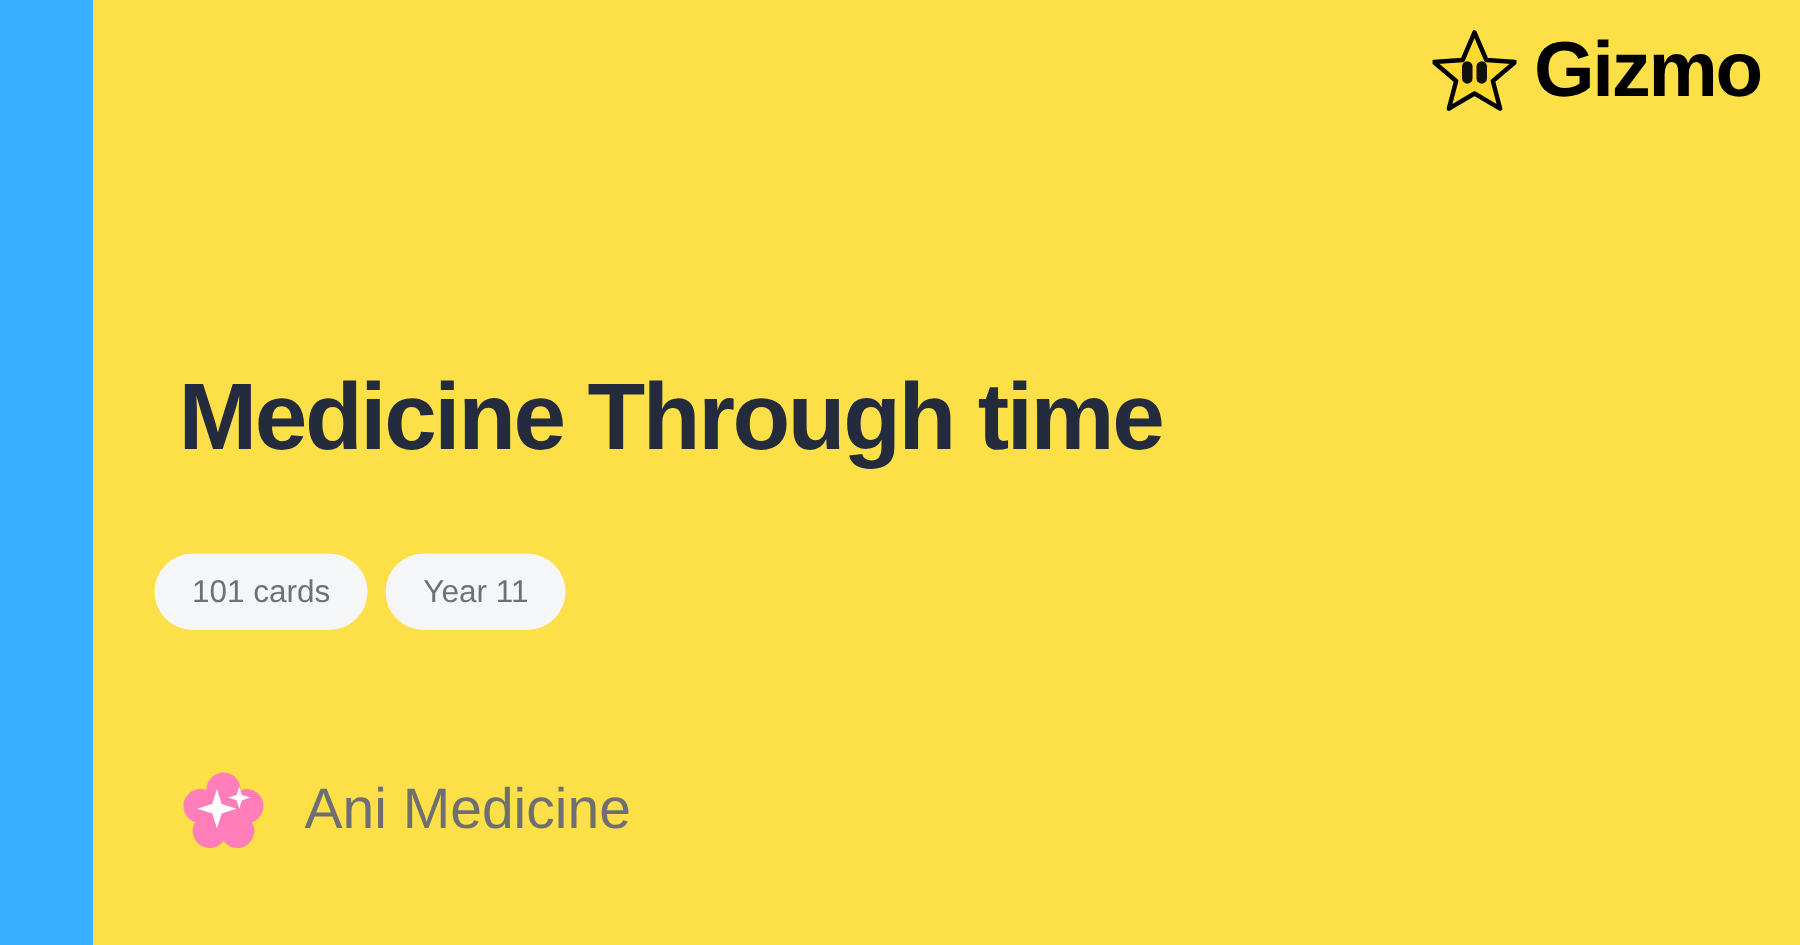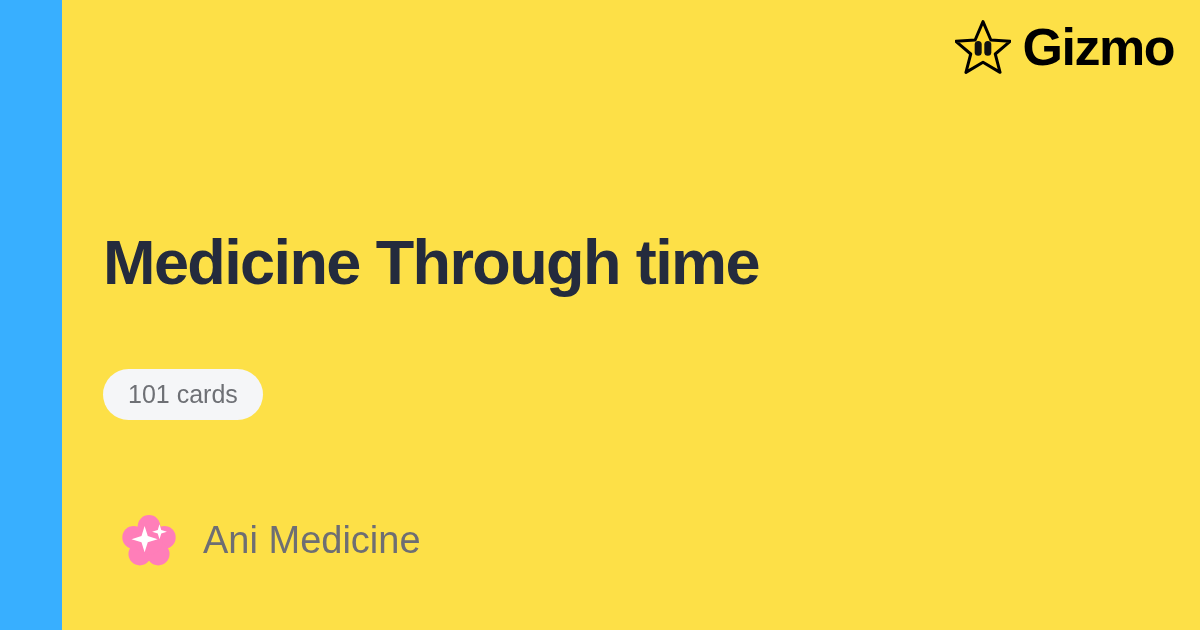--- a/index.html
+++ b/index.html
@@ -67,41 +67,41 @@
   .deck-title {
     position: absolute;
     top: 228px;
     left: 0;
     font-size: 63px;
     font-weight: bold;
     letter-spacing: -1.6px;
     color: #242b3d;
     line-height: 1.1;
     white-space: nowrap;
-    margin: 0;
+    margin: 16px;
   }
 
   .pill-row {
     position: absolute;
     top: 369px;
     left: 0;
     display: flex;
     align-items: center;
     gap: 12px;
   }
   .pill {
     background: #f5f6f8;
     color: #6e7075;
     border-radius: 26px;
     height: 51px;
     display: flex;
     align-items: center;
     justify-content: center;
     padding: 0 25px;
-    font-size: 25px;
+    font-size: 21px;
     line-height: 1;
     white-space: nowrap;
     box-sizing: border-box;
   }
 
   .author-row {
     position: absolute;
     top: 512px;
     left: 18px;
     display: flex;
@@ -138,20 +138,21 @@
     </span>
     <span class="brand-name">Gizmo</span>
   </div>
 
   <div class="content">
 
     <h1 class="deck-title">Medicine Through time</h1>
 
     <div class="pill-row">
       <span class="pill">101 cards</span>
+      <span class="pill">Year 11</span>
     </div>
 
     <div class="author-row">
       <span>
         <svg class="avatar" viewBox="0 0 64 64" xmlns="http://www.w3.org/2000/svg">
           <g fill="#FF7EB9">
             <circle cx="32" cy="16.5" r="13"></circle>
             <circle cx="14.5" cy="29" r="13"></circle>
             <circle cx="49.5" cy="29" r="13"></circle>
             <circle cx="21.5" cy="48" r="13"></circle>

